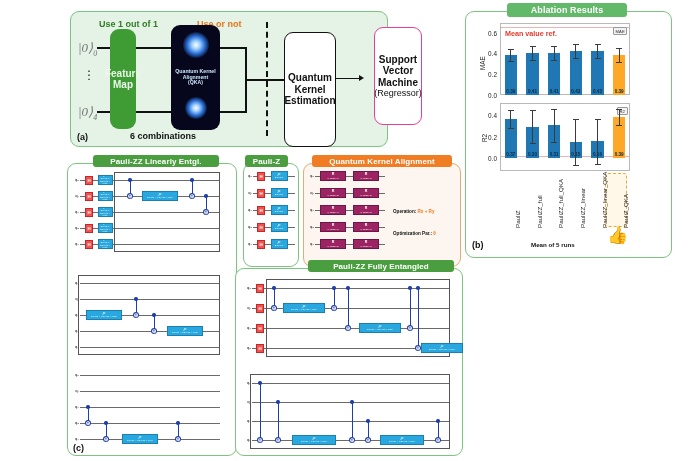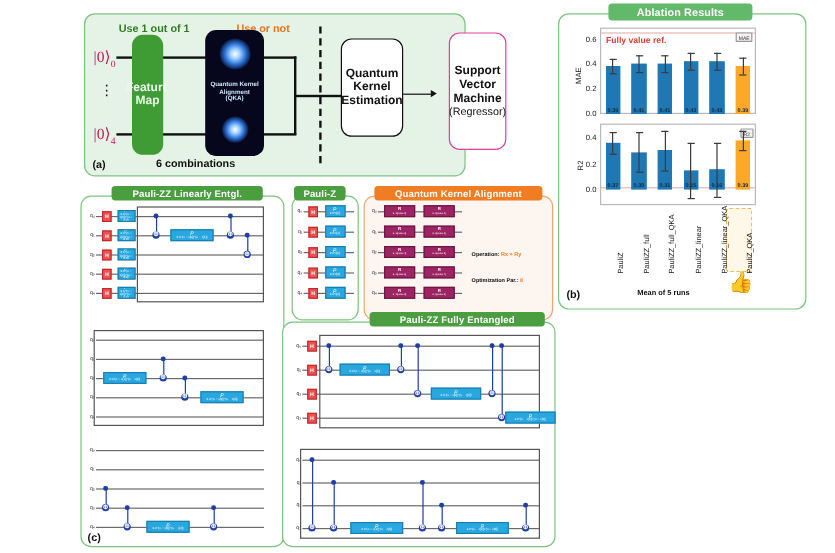--- a/index.html
+++ b/index.html
@@ -23,21 +23,21 @@
   .plabel{position:absolute;font-weight:bold;color:#111;font-size:9px;}
 
   
   .flowbox{position:absolute;box-sizing:border-box;display:flex;flex-direction:column;
            align-items:center;justify-content:center;text-align:center;line-height:1.15;}
   .fm{background:#3f9c35;border-radius:9px;color:#eaf7ea;font-size:10px;font-weight:600;}
   .qka{background:#06071c;border-radius:9px;color:#cfe6ff;font-size:5.2px;font-weight:bold;overflow:hidden;}
   .qke{background:#fff;border:1.6px solid #111;border-radius:9px;color:#111;font-size:10px;font-weight:bold;}
   .svm{background:#fff;border:1.5px solid #e23f9b;border-radius:9px;color:#111;font-size:10px;font-weight:bold;}
   .svm .sub{font-weight:normal;font-size:9px;}
-  .ket{position:absolute;font-size:13px;color:#be185d;font-family:"Liberation Serif",serif;}
+  .ket{position:absolute;font-size:13px;color:#737373;font-family:"Liberation Serif",serif;font-style:italic;}
   .ket sub{font-size:8px;}
   .vdots{position:absolute;font-size:12px;color:#111;letter-spacing:0;line-height:.55;text-align:center;}
   .cap{position:absolute;font-weight:bold;font-size:9px;}
   .cap.g{color:#2f7d22;}
   .cap.o{color:#e8751a;}
   .wire{position:absolute;background:#111;}
   .dashline{position:absolute;width:0;border-left:2.4px dashed #111;}
   .arrowline{position:absolute;height:1.4px;background:#111;}
   .arrowhead{position:absolute;width:0;height:0;border-top:3.5px solid transparent;
              border-bottom:3.5px solid transparent;border-left:5px solid #111;}
@@ -128,21 +128,21 @@
     <div class="glow" style="left:14px;top:72px;width:22px;height:22px;"></div>
     <div style="position:relative;z-index:2;">
       <div>Quantum Kernel</div>
       <div>Alignment</div>
       <div>(QKA)</div>
     </div>
   </div>
 
   <div class="dashline" style="left:266px;top:22px;height:114px;"></div>
 
-  <div class="flowbox qke" style="left:284px;top:32px;width:52px;height:82px;">
+  <div class="flowbox qke" style="left:284px;top:32px;width:52px;height:115px;">
     <div>Quantum</div>
     <div>Kernel</div>
     <div>Estimation</div>
   </div>
 
   <div class="arrowline" style="left:336px;top:78px;width:24px;"></div>
   <div class="arrowhead" style="left:359px;top:75px;"></div>
 
   <div class="flowbox svm" style="left:374px;top:27px;width:48px;height:98px;">
     <div>Support</div>
@@ -151,21 +151,21 @@
     <div class="sub">(Regressor)</div>
   </div>
 
   <div class="banner green" style="left:507px;top:3px;width:120px;height:14px;font-size:9px;">Ablation Results</div>
 
   <div class="panel" style="left:465px;top:11px;width:207px;height:247px;"></div>
   <div class="plabel" style="left:472px;top:240px;">(b)</div>
 
   <div class="axbox" style="left:500px;top:23px;width:130px;height:72px;"></div>
   <div class="topline" style="left:501px;top:27px;width:128px;"></div>
-  <div class="meanref" style="left:505px;top:29px;">Fully value ref.</div>
+  <div class="meanref" style="left:505px;top:29px;">Mean value ref.</div>
   <div class="badge" style="left:613px;top:27px;">MAE</div>
   <div class="axname" style="left:479px;top:70px;">MAE</div>
 
   <div class="axbox" style="left:500px;top:103px;width:130px;height:68px;"></div>
   <div class="zeroline" style="left:501px;top:156px;width:128px;"></div>
   <div class="badge" style="left:617px;top:107px;">R2</div>
   <div class="axname" style="left:481px;top:142px;">R2</div>
 
   <div class="hlbox" style="left:605px;top:173px;width:20px;height:52px;"></div>
   <div class="thumb" style="left:607px;top:225px;">👍</div>

